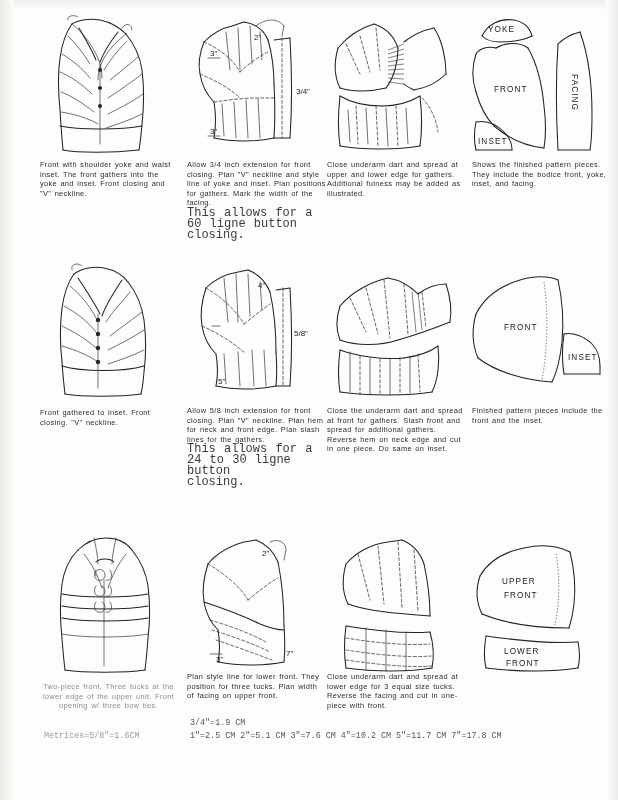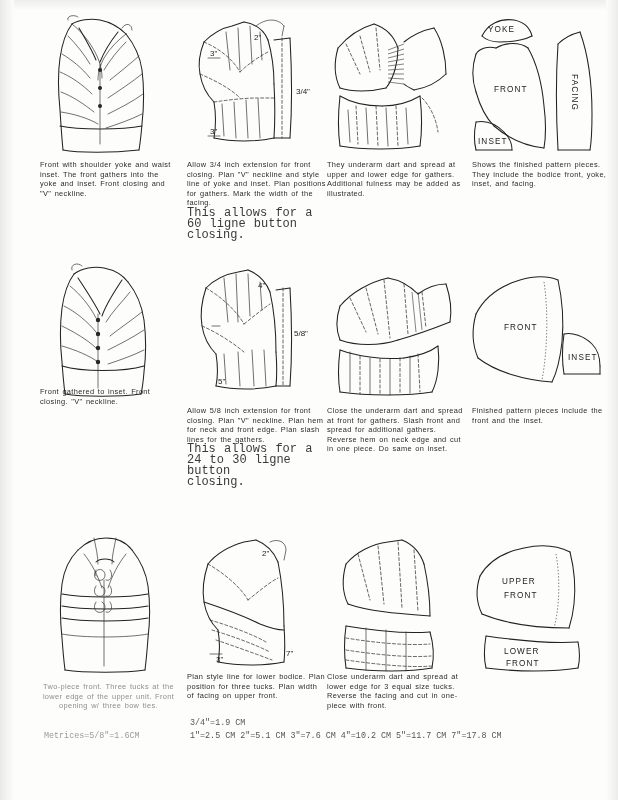--- a/index.html
+++ b/index.html
@@ -216,21 +216,21 @@
         <path class="ink-dash" d="M50,92 L52,132"></path>
         <path class="ink-dash" d="M70,92 L72,132"></path>
         <path class="ink-thin" d="M22,96 L24,128"></path>
         <path class="ink-thin" d="M40,94 L42,130"></path>
         <path class="ink-thin" d="M60,94 L62,132"></path>
         <path class="ink-thin" d="M80,94 L82,130"></path>
         <path class="ink-dash" d="M96,84 C104,92 110,104 112,118"></path>
       </svg>
     </div>
     <div class="caption" style="left:327px; top:160px;">
-      <span>They underarm dart and spread at upper and lower edge for gathers. Additional fulness may be added as illustrated.</span>
+      <span>Close underarm dart and spread at upper and lower edge for gathers. Additional fulness may be added as illustrated.</span>
     </div>
 
     <div class="cell" style="left:466px; top:14px; width:145px; height:140px;">
       <svg width="145" height="142" viewBox="0 0 145 142">
 
         <path class="ink" d="M16,22 C22,10 34,4 48,6 C58,8 64,14 66,22"></path>
         <path class="ink" d="M66,22 C58,26 46,28 34,28 C26,28 20,26 16,22"></path>
         <text class="label-txt" x="22" y="18">YOKE</text>
 
         <path class="ink" d="M10,40 C14,34 22,32 30,34"></path>
@@ -275,21 +275,21 @@
         <path class="ink-thin" d="M106,88 C94,94 82,98 70,102"></path>
         <path class="ink" d="M24,104 C44,110 86,110 106,104"></path>
         <circle cx="60" cy="58" r="2.2" fill="#222"></circle>
         <circle cx="60" cy="72" r="2.2" fill="#222"></circle>
         <circle cx="60" cy="86" r="2.2" fill="#222"></circle>
         <circle cx="60" cy="100" r="2.2" fill="#222"></circle>
         <path class="ink-thin" d="M60,52 L60,126"></path>
         <path class="ink-thin" d="M34,8 C32,2 40,0 44,4"></path>
       </svg>
     </div>
-    <div class="caption col1" style="left:40px; top:387px;">
+    <div class="caption col1" style="left:40px; top:408px;">
       <span>Front gathered to inset. Front closing. "V" neckline.</span>
     </div>
 
     <div class="cell" style="left:186px; top:262px; width:140px; height:135px;">
       <svg width="145" height="135" viewBox="0 0 145 135">
         <path class="ink" d="M20,26 C28,18 40,12 52,10 L62,8"></path>
         <path class="ink" d="M62,8 C72,12 80,20 84,30"></path>
         <path class="ink" d="M84,30 C88,48 90,70 90,90"></path>
         <path class="ink" d="M20,26 C16,38 14,52 16,64 C18,76 24,86 30,92"></path>
         <path class="ink" d="M30,92 C32,104 32,114 30,124"></path>
@@ -423,21 +423,21 @@
         <path class="ink-dash" d="M26,96 C46,102 68,110 84,118"></path>
         <path class="ink-dash" d="M30,106 C48,112 70,120 86,126"></path>
         <path class="ink-thin" d="M84,8 C92,4 100,8 100,16 L98,26"></path>
         <text class="dim-txt" x="76" y="22">2"</text>
         <text class="dim-txt" x="30" y="128">3"</text>
         <text class="dim-txt" x="100" y="122">7"</text>
         <path class="ink-thin" d="M24,120 L36,120"></path>
       </svg>
     </div>
     <div class="caption" style="left:187px; top:672px;">
-      <span>Plan style line for lower bodice. Plan position for three tucks. Plan width of facing on upper front.</span>
+      <span>Plan style line for lower front. They position for three tucks. Plan width of facing on upper front.</span>
     </div>
 
     <div class="cell" style="left:326px; top:534px; width:140px; height:140px;">
       <svg width="140" height="140" viewBox="0 0 140 140">
         <path class="ink" d="M20,30 C30,18 46,10 62,8 L76,6"></path>
         <path class="ink" d="M76,6 C86,10 94,18 98,30"></path>
         <path class="ink" d="M98,30 C102,48 104,66 104,82"></path>
         <path class="ink" d="M20,30 C16,44 16,58 22,70"></path>
         <path class="ink" d="M22,70 C44,78 78,80 104,82"></path>
         <path class="ink-dash" d="M32,20 L44,66"></path>

